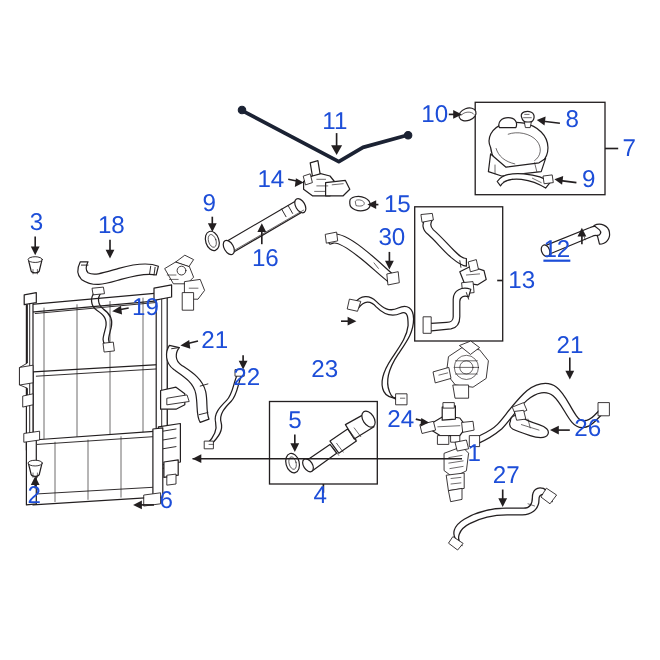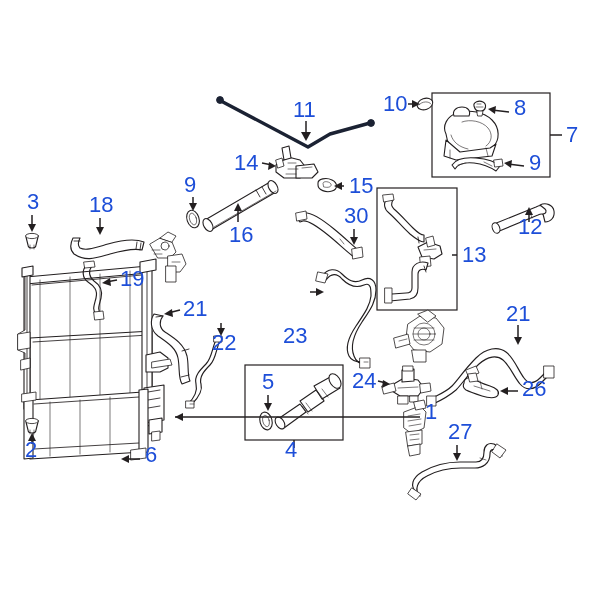--- a/index.html
+++ b/index.html
@@ -432,21 +432,21 @@
   <div class="callout-label" style="left:25px;  top:439px;">2</div>
   <div class="callout-label" style="left:27px;  top:191px;">3</div>
   <div class="callout-label" style="left:285px; top:439px;">4</div>
   <div class="callout-label" style="left:262px; top:371px;">5</div>
   <div class="callout-label" style="left:145px; top:444px;">6</div>
   <div class="callout-label" style="left:566px; top:124px;">7</div>
   <div class="callout-label" style="left:514px; top:97px;">8</div>
   <div class="callout-label" style="left:529px; top:152px;">9</div>
   <div class="callout-label" style="left:383px; top:93px;">10</div>
   <div class="callout-label" style="left:293px; top:99px;">11</div>
-  <div class="callout-label" style="left:518px; top:216px;">12</div>
+  <div class="callout-label" style="left:494px; top:216px;text-decoration:underline;">12</div>
   <div class="callout-label" style="left:462px; top:244px;">13</div>
   <div class="callout-label" style="left:234px; top:152px;">14</div>
   <div class="callout-label" style="left:349px; top:175px;">15</div>
   <div class="callout-label" style="left:229px; top:224px;">16</div>
   <div class="callout-label" style="left:184px; top:174px;">9</div>
   <div class="callout-label" style="left:89px;  top:194px;">18</div>
   <div class="callout-label" style="left:120px; top:268px;">19</div>
   <div class="callout-label" style="left:344px; top:205px;">30</div>
   <div class="callout-label" style="left:183px; top:298px;">21</div>
   <div class="callout-label" style="left:212px; top:302px;margin-top:30px;">22</div>

